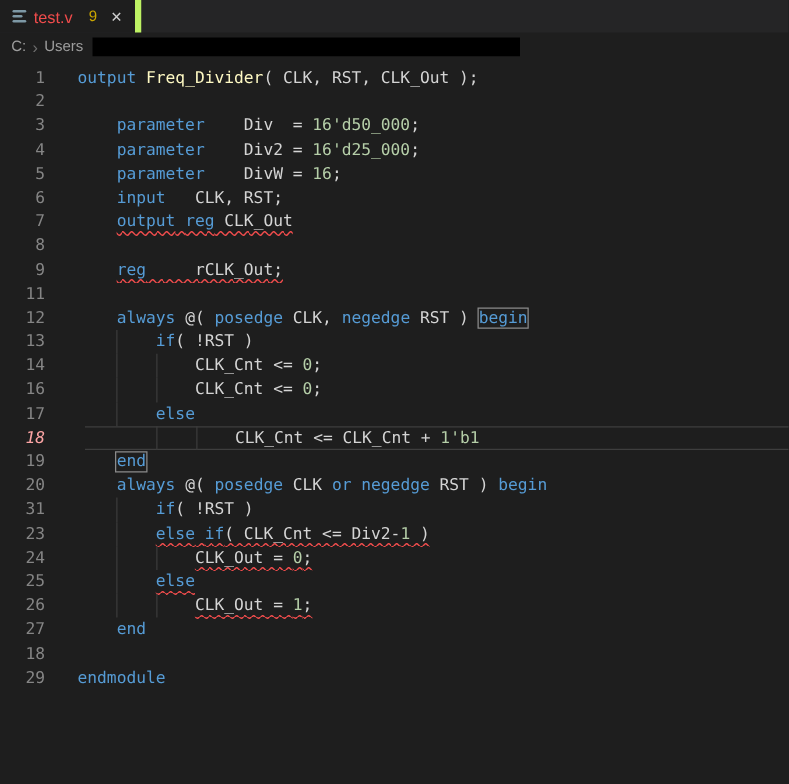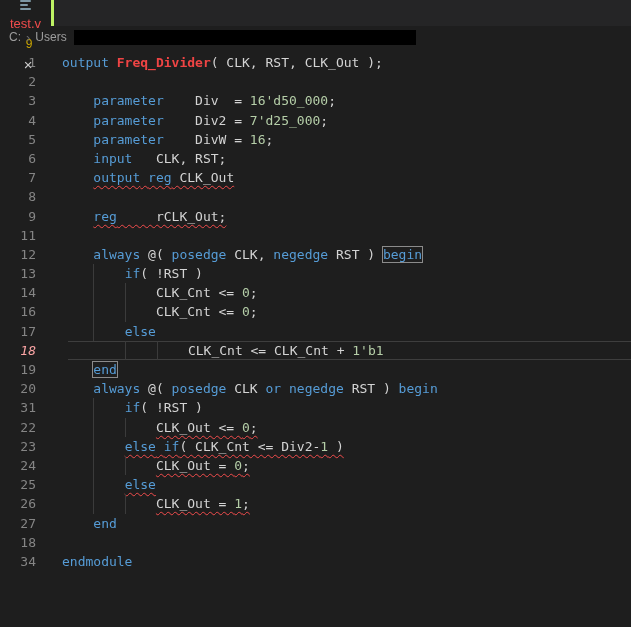--- a/index.html
+++ b/index.html
@@ -2,21 +2,21 @@
 <html><head>
 <meta charset="utf-8">
 <style>
   * { margin:0; padding:0; box-sizing:border-box; }
   html,body { width:631px; height:627px; background:#1e1e1e; overflow:hidden;
               font-family:"Liberation Sans", sans-serif; }
 
   
   .tabbar { height:26px; background:#252526; display:flex; align-items:stretch; }
   .tab { display:flex; align-items:center; gap:6px; padding:0 10px;
-         background:#1e1e1e; border-right:3px solid #bef264;flex-direction:column; }
+         background:#1e1e1e; border-right:5px solid #bef264; }
   .file-icon { display:inline-flex; flex-direction:column; gap:2px; width:11px; }
   .file-icon i { display:block; height:2px; background:#7d98a5; border-radius:1px; }
   .file-icon i:nth-child(2) { width:8px; }
   .tab-label { color:#f14c4c; font-size:13px; }
   .problem-count { color:#cca700; font-size:12px; margin-left:7px; }
   .tab-close { color:#cfcfcf; font-size:15px; margin-left:5px; line-height:1; cursor:pointer; }
 
   
   .breadcrumbs { height:22px; display:flex; align-items:center; gap:5px;
                  padding-left:9px; color:#9d9d9d; font-size:12px; }
@@ -27,21 +27,21 @@
   .editor { padding-top:5px; font-family:"DejaVu Sans Mono","Liberation Mono",monospace;
             font-size:13px; }
   .line { display:flex; height:19.2px; line-height:19.2px; }
   .gutter { width:36px; flex:none; text-align:right; color:#858585; user-select:none; }
   .code { flex:1; white-space:pre; color:#d4d4d4; padding-left:26px; position:relative; }
   .line.current .gutter { color:#fca5a5;font-style:italic; }
   .line.current .code { box-shadow: inset 0 1px 0 #3e3e3e, inset 0 -1px 0 #3e3e3e; margin-left: 32px; }
   .guide { position:absolute; top:0; bottom:0; width:1px; background:#3b3b3b; }
 
   .tok-kw   { color:#569cd6; }
-  .tok-name { color:#ef4444;font-weight:bold; }
+  .tok-name { color:#fef9c3; }
   .tok-num  { color:#b5cea8; }
   .tok-pl   { color:#d4d4d4; }
   .sq  { text-decoration: underline wavy #f14c4c 1px; text-underline-offset:3px;
          text-decoration-skip-ink:none; }
   .box { outline:1px solid #8b8b8b; }
 </style>
 </head>
 <body>
 
 <div class="window">
@@ -74,21 +74,21 @@
       <div class="line">
         <div class="gutter">2</div>
         <div class="code"></div>
       </div>
       <div class="line">
         <div class="gutter">3</div>
         <div class="code"><span class="tok-pl">    </span><span class="tok-kw">parameter</span><span class="tok-pl">    Div  = </span><span class="tok-num">16'd50_000</span><span class="tok-pl">;</span></div>
       </div>
       <div class="line">
         <div class="gutter">4</div>
-        <div class="code"><span class="tok-pl">    </span><span class="tok-kw">parameter</span><span class="tok-pl">    Div2 = </span><span class="tok-num">7'd25_000</span><span class="tok-pl">;</span></div>
+        <div class="code"><span class="tok-pl">    </span><span class="tok-kw">parameter</span><span class="tok-pl">    Div2 = </span><span class="tok-num">16'd25_000</span><span class="tok-pl">;</span></div>
       </div>
       <div class="line">
         <div class="gutter">5</div>
         <div class="code"><span class="tok-pl">    </span><span class="tok-kw">parameter</span><span class="tok-pl">    DivW = </span><span class="tok-num">16</span><span class="tok-pl">;</span></div>
       </div>
       <div class="line">
         <div class="gutter">6</div>
         <div class="code"><span class="tok-pl">    </span><span class="tok-kw">input</span><span class="tok-pl">   CLK, RST;</span></div>
       </div>
       <div class="line">
@@ -137,24 +137,20 @@
       </div>
       <div class="line">
         <div class="gutter">20</div>
         <div class="code"><span class="tok-pl">    </span><span class="tok-kw">always</span><span class="tok-pl"> @( </span><span class="tok-kw">posedge</span><span class="tok-pl"> CLK </span><span class="tok-kw">or</span><span class="tok-pl"> </span><span class="tok-kw">negedge</span><span class="tok-pl"> RST ) </span><span class="tok-kw">begin</span></div>
       </div>
       <div class="line">
         <div class="gutter">31</div>
         <div class="code"><span class="guide" style="left: calc(4ch + 26px);"></span><span class="tok-pl">        </span><span class="tok-kw">if</span><span class="tok-pl">( !RST )</span></div>
       </div>
       <div class="line">
-        <div class="gutter">22</div>
-        <div class="code"><span class="guide" style="left: calc(4ch + 26px);"></span><span class="guide" style="left: calc(8ch + 26px);"></span><span class="tok-pl">            </span><span class="tok-pl sq">CLK_Out &lt;= </span><span class="tok-num sq">0</span><span class="tok-pl sq">;</span></div>
-      </div>
-      <div class="line">
         <div class="gutter">23</div>
         <div class="code"><span class="guide" style="left: calc(4ch + 26px);"></span><span class="tok-pl">        </span><span class="tok-kw sq">else</span><span class="tok-pl sq"> </span><span class="tok-kw sq">if</span><span class="tok-pl sq">( CLK_Cnt &lt;= Div2-</span><span class="tok-num sq">1</span><span class="tok-pl sq"> )</span></div>
       </div>
       <div class="line">
         <div class="gutter">24</div>
         <div class="code"><span class="guide" style="left: calc(4ch + 26px);"></span><span class="guide" style="left: calc(8ch + 26px);"></span><span class="tok-pl">            </span><span class="tok-pl sq">CLK_Out = </span><span class="tok-num sq">0</span><span class="tok-pl sq">;</span></div>
       </div>
       <div class="line">
         <div class="gutter">25</div>
         <div class="code"><span class="guide" style="left: calc(4ch + 26px);"></span><span class="tok-pl">        </span><span class="tok-kw sq">else</span></div>
@@ -165,18 +161,18 @@
       </div>
       <div class="line">
         <div class="gutter">27</div>
         <div class="code"><span class="tok-pl">    </span><span class="tok-kw">end</span></div>
       </div>
       <div class="line">
         <div class="gutter">18</div>
         <div class="code"></div>
       </div>
       <div class="line">
-        <div class="gutter">34</div>
+        <div class="gutter">29</div>
         <div class="code"><span class="tok-kw">endmodule</span></div>
       </div>
     </div>
 
 </div>
 
 </body></html>

